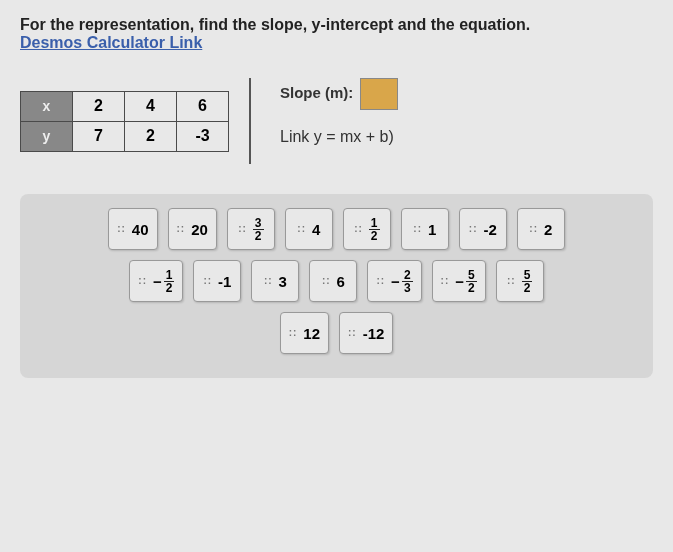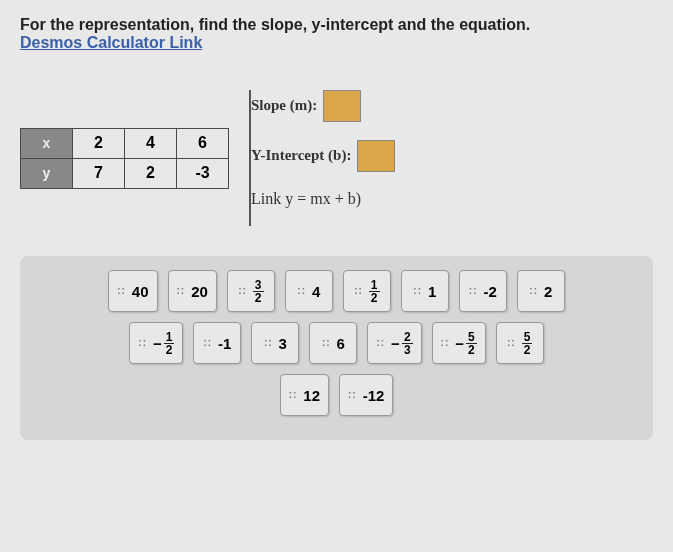--- a/index.html
+++ b/index.html
@@ -15,21 +15,21 @@
     font-size: 16px;
     font-weight: bold;
     color: #222;
   }
   .link {
     color: #3a5fab;
     text-decoration: underline;
     font-size: 16px;
     font-weight: bold;
     display: inline-block;
-    margin-bottom: 28px;
+    margin-bottom: 16px;
   }
   .main-row {
     display: flex;
     gap: 20px;
     margin-top: 10px;
   }
   .left-col {
     flex: 0 0 auto;
     display: flex;
     align-items: center;
@@ -46,22 +46,21 @@
     font-size: 16px;
     background: #e8e8e8;
   }
   .data-table td.header {
     background: #888;
     color: #eee;
     font-size: 14px;
   }
   .right-col {
     border-left: 2px solid #555;
-    padding-left: 0;
-    font-family: Liberation Serif, serif;
+    padding-left: 29px;
   }
   .field-row {
     margin-bottom: 18px;
     font-size: 16px;
     color: #333;
   }
   .field-label { font-weight: bold; font-size: 15px; display: inline; }
   .blank {
     display: inline-block;
     vertical-align: middle;
@@ -164,24 +163,20 @@
     </tbody>
       </table>
   </div>
 
   <div class="right-col">
     <div class="field-row">
       <span class="field-label">Slope (m):</span>
       <span class="blank"></span>
     </div>
     <div class="field-row">
-      <span class="field-label">Y-Intercept (b):</span>
-      <span class="blank"></span>
-    </div>
-    <div class="field-row">
       <div>Link y = mx + b)</div>
     </div>
   </div>
 </div>
 
 <div class="tiles">
   <div class="tile-row" id="tile-row-1">
       <div class="tile">
         <span class="handle">::</span>
         <span>40</span>

